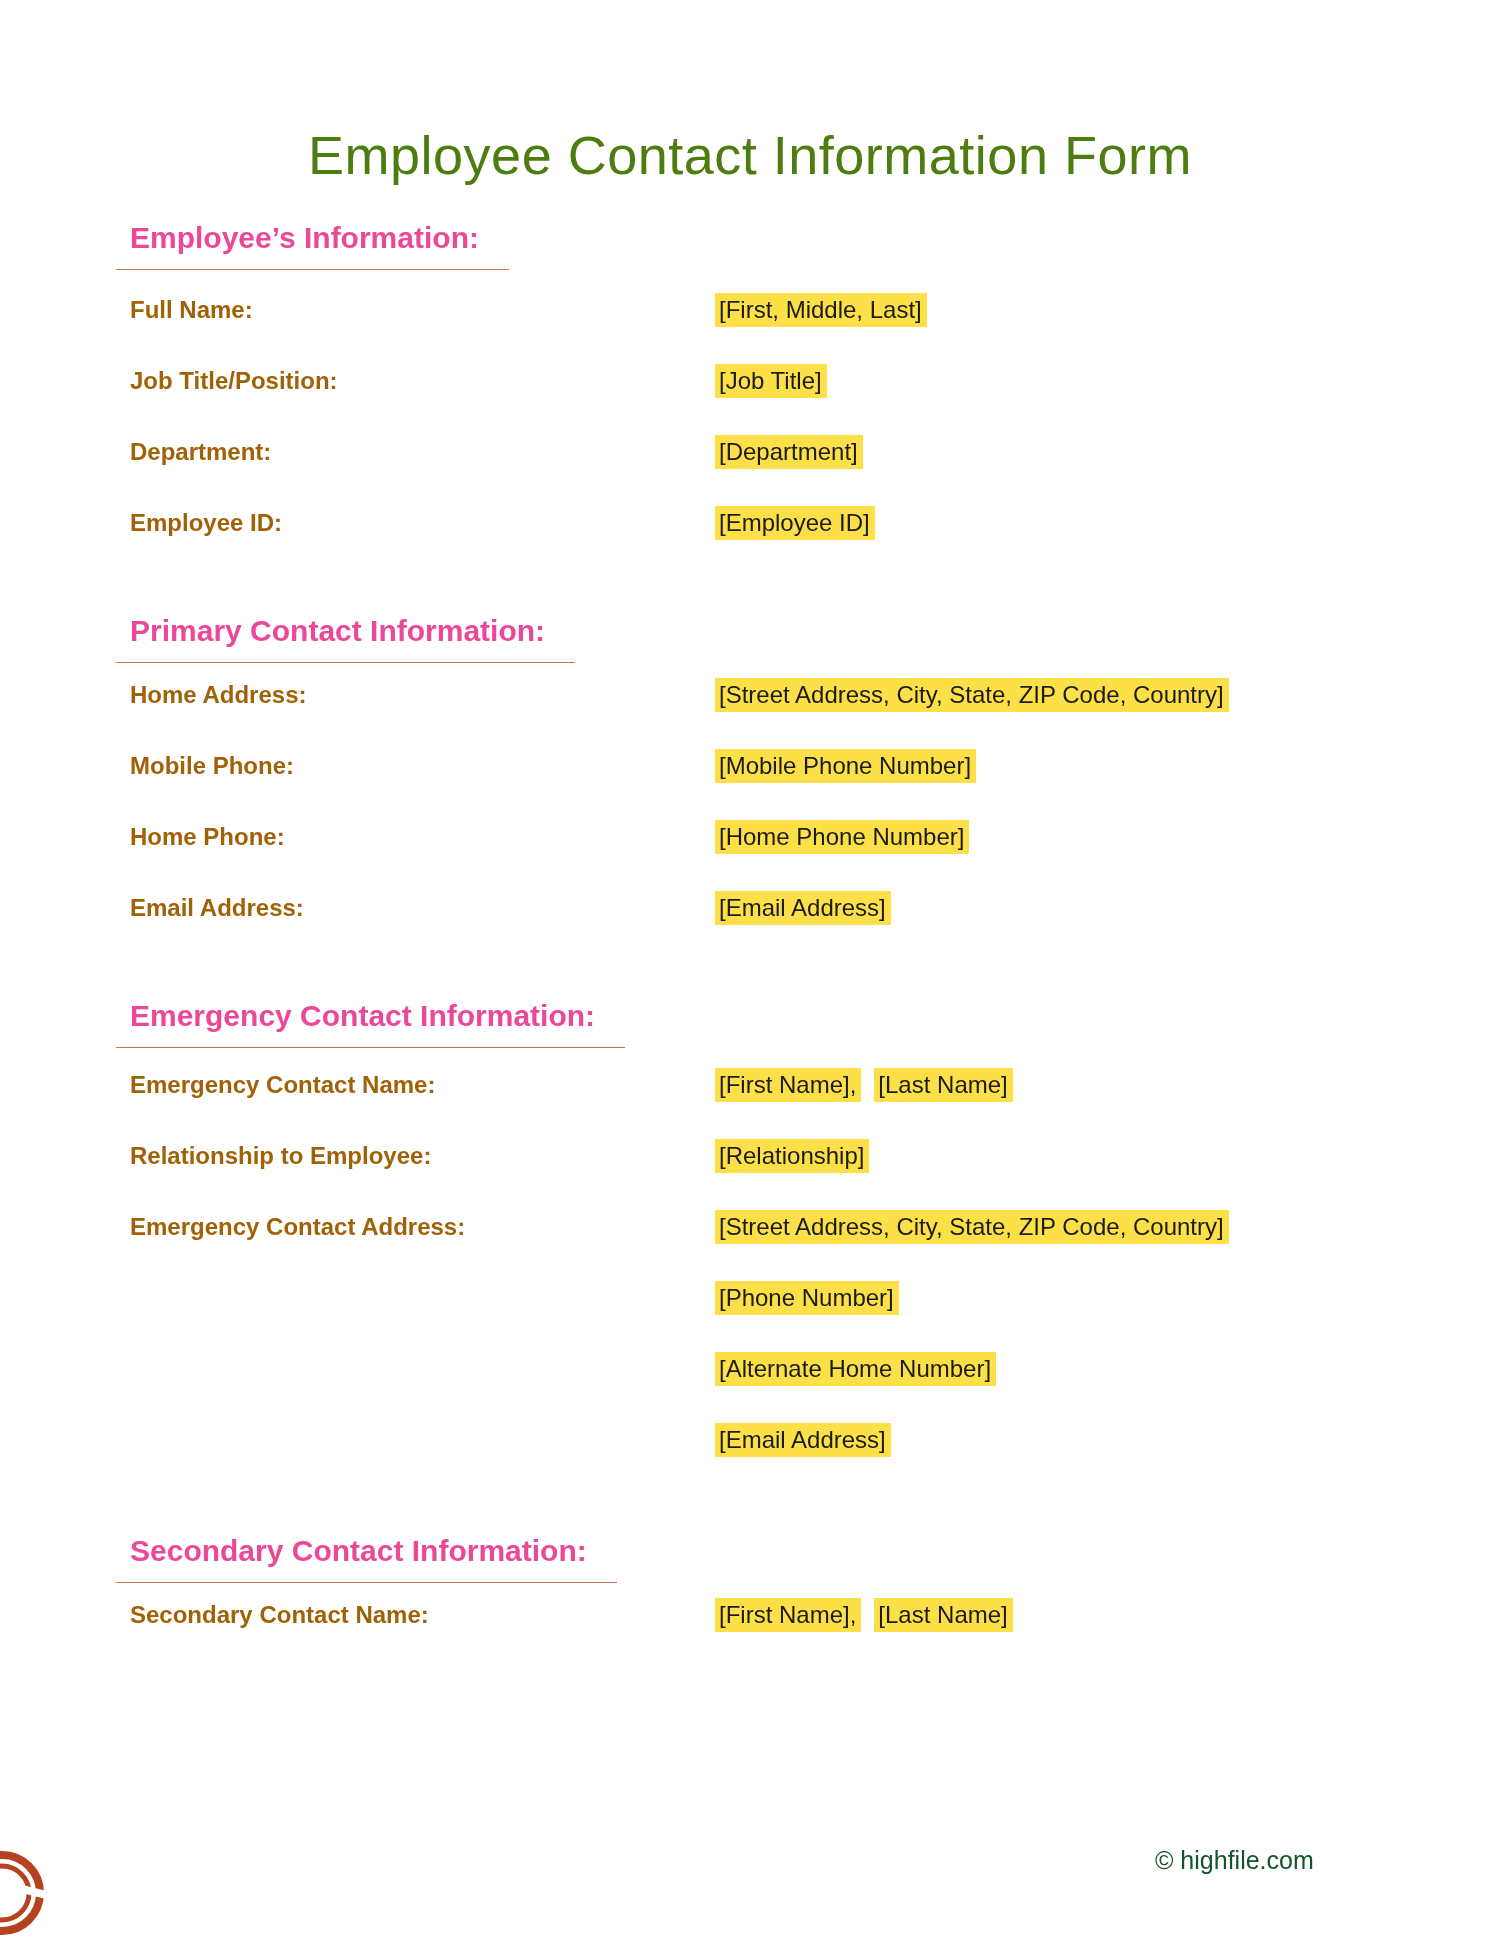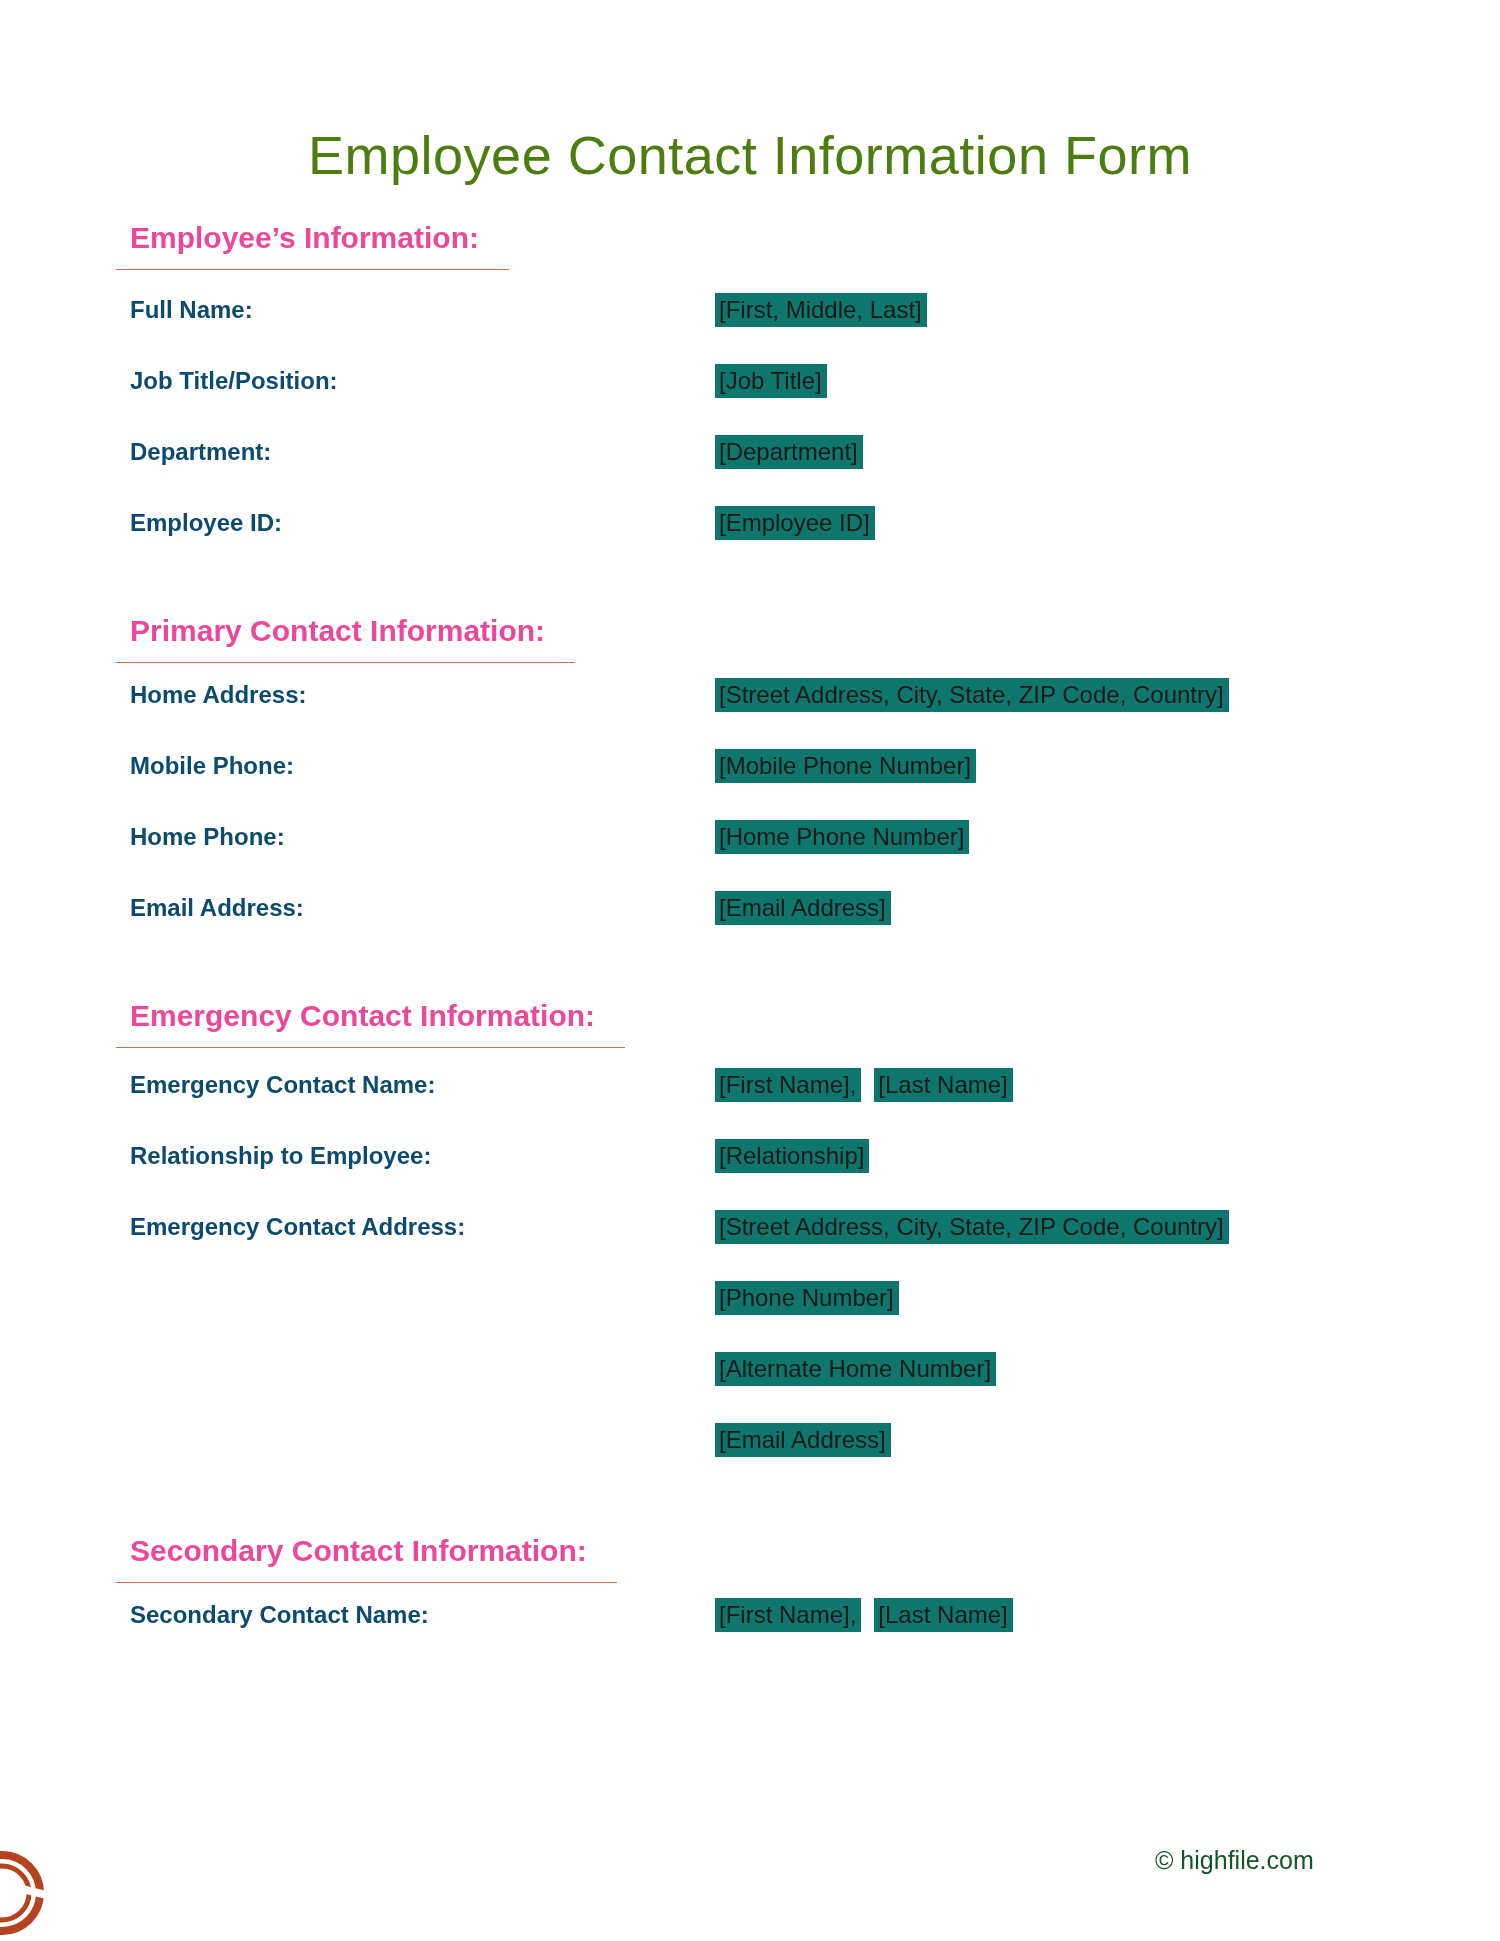--- a/index.html
+++ b/index.html
@@ -46,35 +46,35 @@
     width: 1340px;
     height: 34px;
   }
   .lab {
     position: absolute;
     left: 0;
     top: 0;
     font-size: 24px;
     line-height: 30px;
     font-weight: bold;
-    color: #0c4a6e;
+    color: #a16207;
     white-space: nowrap;
   }
   .val {
     position: absolute;
     left: 585px;
     top: 0;
     font-size: 24px;
     line-height: 30px;
     font-weight: normal;
     color: #1b1b1b;
     white-space: nowrap;
   }
   .hl {
-    background: #0f766e;
+    background: #fde047;
     padding: 3px 5px 4px 4px;
   }
   .gap {
     display: inline-block;
     width: 13px;
   }
   .credit {
     position: absolute;
     left: 1155px;
     top: 1846px;

